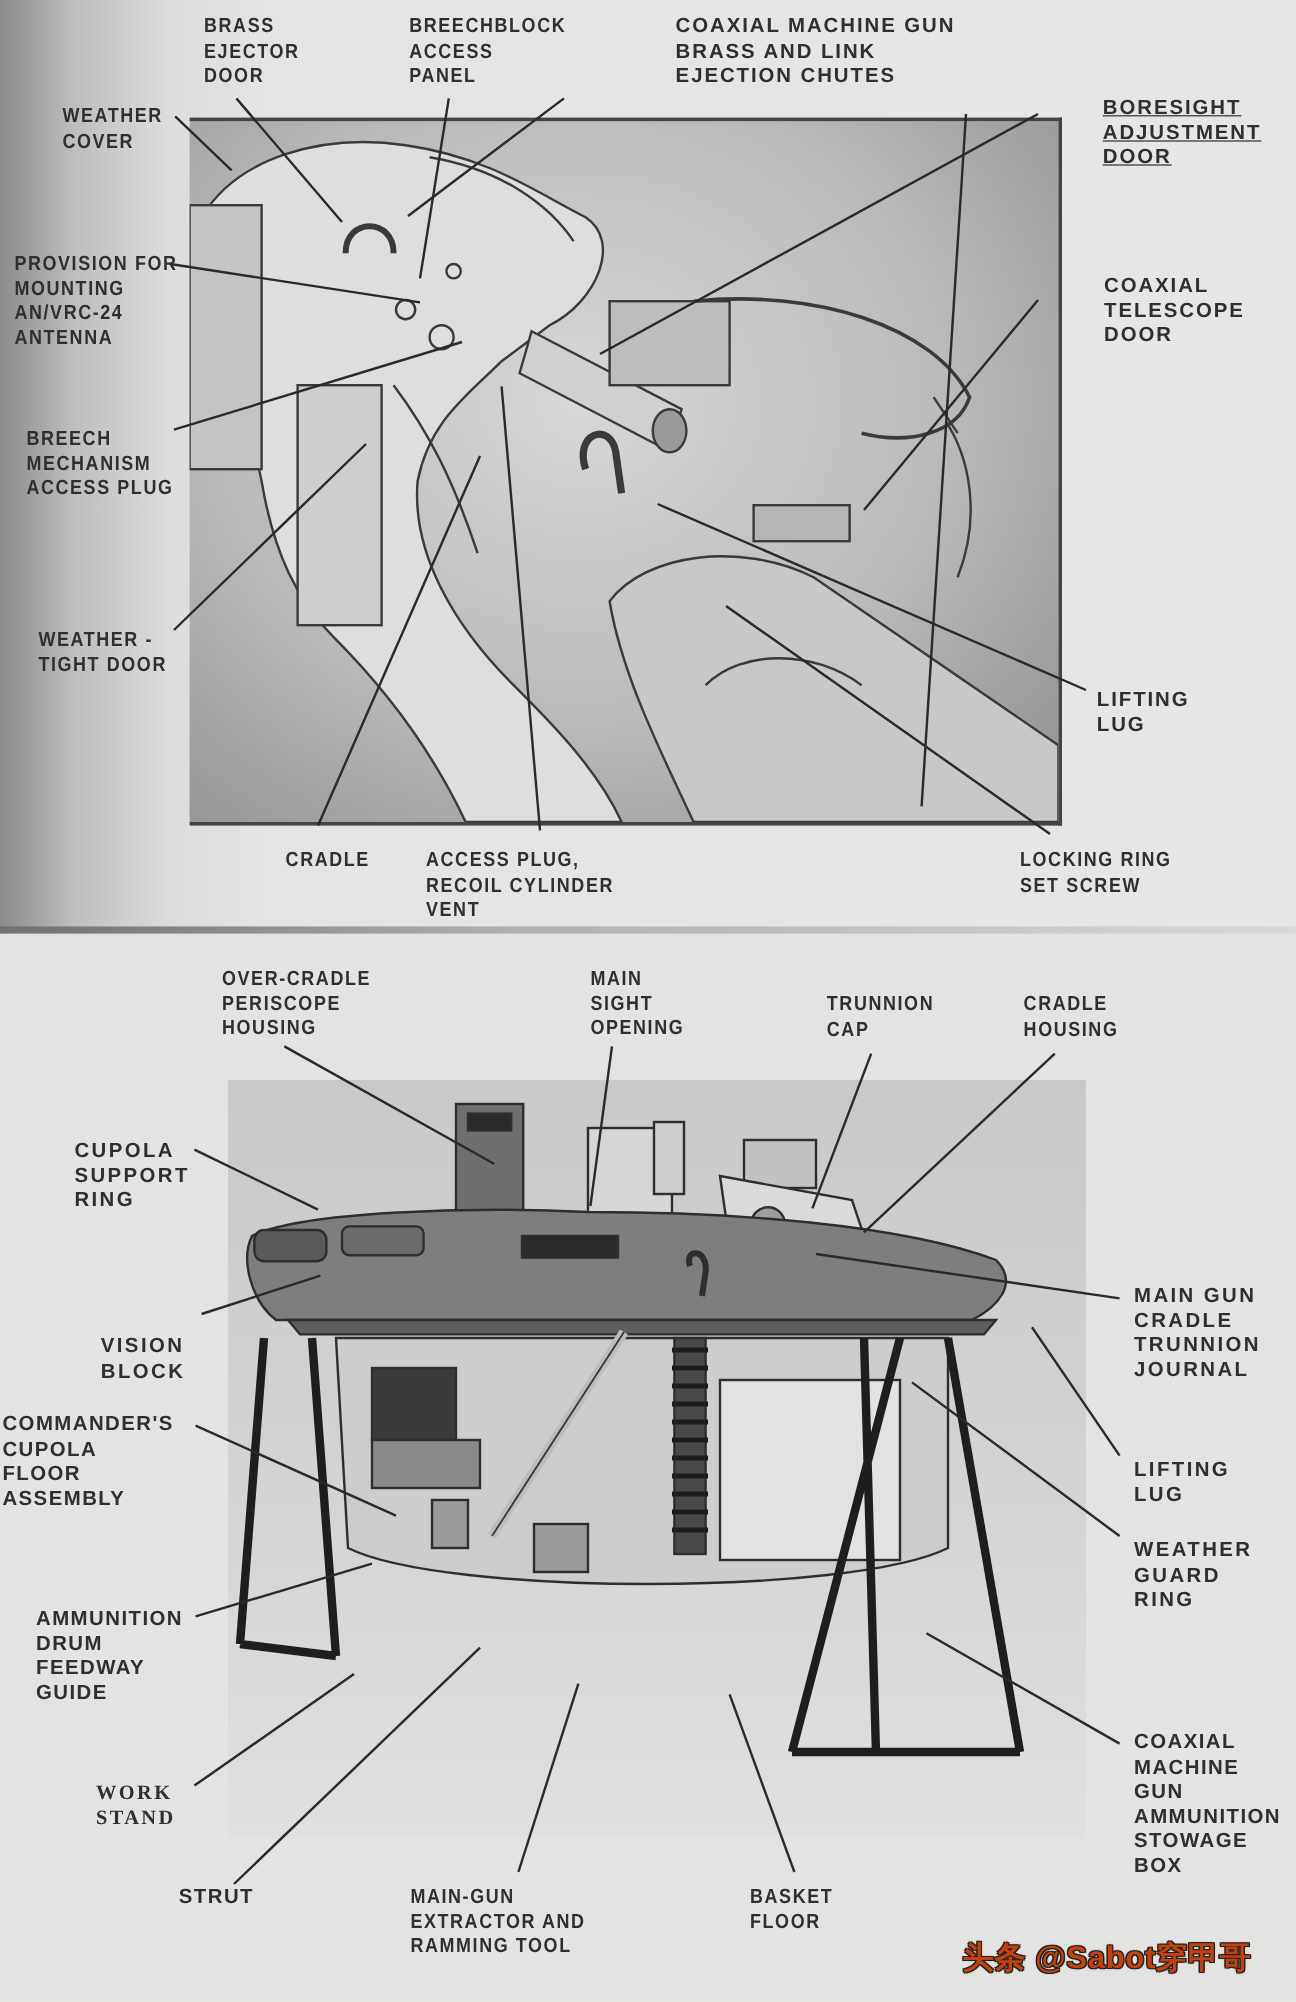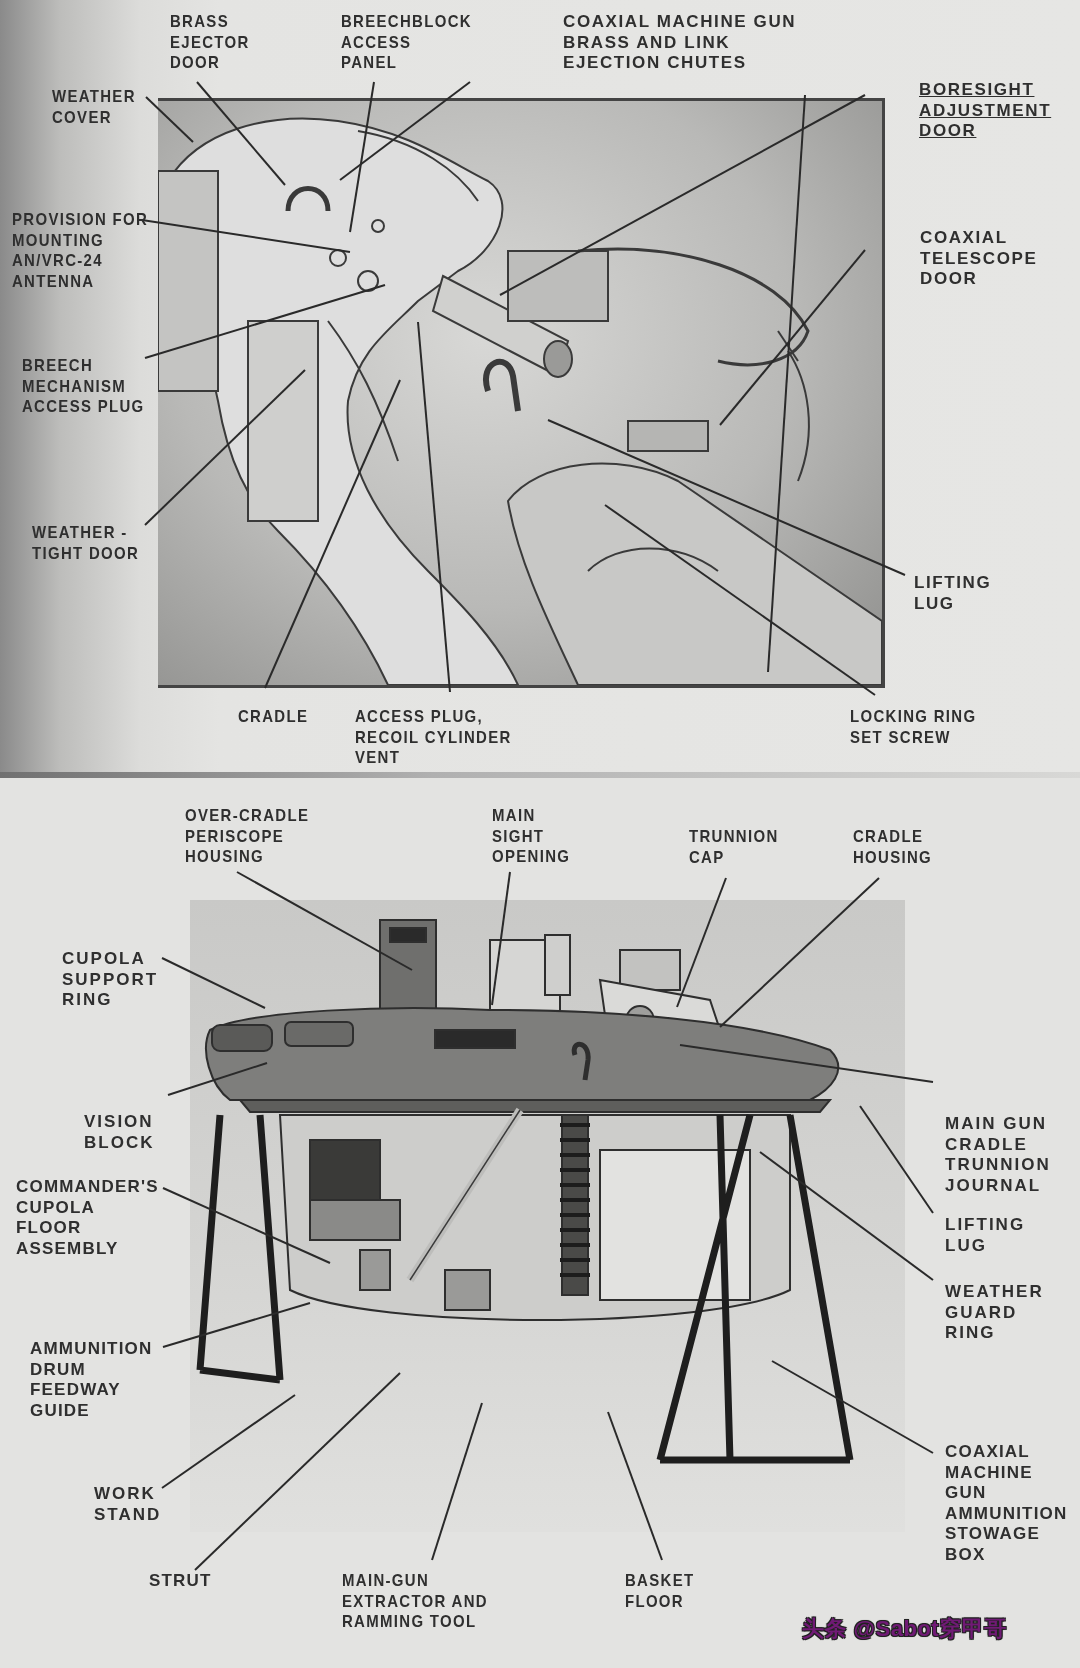--- a/index.html
+++ b/index.html
@@ -8,21 +8,21 @@
   #panel-top{top:0;height:778px;background:linear-gradient(90deg,#8a8a8a 0px,#bdbdbb 60px,#dcdcda 140px,#e4e4e2 220px,#e6e6e4 100%);}
   #panel-bottom{top:778px;height:890px;background:#e3e3e1;}
   .gap{position:absolute;left:0;top:772px;width:1080px;height:8px;background:linear-gradient(90deg,#707070,#b0b0b0 40%,#d8d8d6);}
   .photo{position:absolute;}
   #photo-top{left:158px;top:98px;width:724px;height:584px;border-top:3px solid #444;border-right:3px solid #444;border-bottom:3px solid #444;background:radial-gradient(ellipse at 45% 40%,#d8d8d6 0%,#b9b9b7 55%,#8e8e8c 100%);}
   #photo-bottom{left:190px;top:900px;width:715px;height:632px;background:linear-gradient(180deg,#c9c9c7 0%,#d4d4d2 55%,#e0e0de 100%);}
   .lbl{position:absolute;font-weight:bold;color:#2f2f2f;font-size:17px;line-height:20.5px;letter-spacing:1.2px;white-space:pre-line;text-transform:uppercase;}
   .lbl.cond{font-family:"Liberation Sans Narrow","Liberation Sans",sans-serif;transform:scaleX(0.88);transform-origin:left top;letter-spacing:1.5px;}
   .lbl.wide{letter-spacing:2px;}
   .lines{position:absolute;left:0;top:0;width:1080px;height:1668px;pointer-events:none;}
-  .watermark{position:absolute;left:802px;top:1614px;font-size:22px;color:#701a75;font-weight:bold;letter-spacing:0.5px;text-shadow:0 0 2px #222,1px 1px 0 #222,-1px -1px 0 #222,1px -1px 0 #222,-1px 1px 0 #222;}
+  .watermark{position:absolute;left:802px;top:1614px;font-size:26px;color:#c2410c;font-weight:bold;letter-spacing:0.5px;text-shadow:0 0 2px #222,1px 1px 0 #222,-1px -1px 0 #222,1px -1px 0 #222,-1px 1px 0 #222;}
 </style>
 </head>
 <body>
 
 <div class="panel" id="panel-top"></div>
 <div class="gap"></div>
 <div class="panel" id="panel-bottom"></div>
 
 <div class="photo" id="photo-top">
   <svg width="724" height="584" viewBox="0 0 724 584">
@@ -186,46 +186,46 @@
 <div class="lbl cond" style="left:492px;top:806px;">MAIN
 SIGHT
 OPENING</div>
 <div class="lbl cond" style="left:689px;top:827px;">TRUNNION
 CAP</div>
 <div class="lbl cond" style="left:853px;top:827px;">CRADLE
 HOUSING</div>
 <div class="lbl wide" style="left:62px;top:949px;">CUPOLA
 SUPPORT
 RING</div>
-<div class="lbl wide" style="left:945px;top:1070px;margin-top:44px;">MAIN GUN
+<div class="lbl wide" style="left:945px;top:1070px;">MAIN GUN
 CRADLE
 TRUNNION
 JOURNAL</div>
 <div class="lbl wide" style="left:84px;top:1112px;">VISION
 BLOCK</div>
-<div class="lbl" style="left:16px;top:1177px;">COMMANDER'S
+<div class="lbl" style="left:2px;top:1177px;">COMMANDER'S
 CUPOLA
 FLOOR
 ASSEMBLY</div>
 <div class="lbl wide" style="left:945px;top:1215px;">LIFTING
 LUG</div>
 <div class="lbl wide" style="left:945px;top:1282px;">WEATHER
 GUARD
 RING</div>
 <div class="lbl" style="left:30px;top:1339px;">AMMUNITION
 DRUM
 FEEDWAY
 GUIDE</div>
 <div class="lbl" style="left:945px;top:1442px;">COAXIAL
 MACHINE
 GUN
 AMMUNITION
 STOWAGE
 BOX</div>
-<div class="lbl wide" style="left:94px;top:1484px;">WORK
+<div class="lbl wide" style="left:80px;top:1484px;font-family:Liberation Serif, serif;">WORK
 STAND</div>
 <div class="lbl" style="left:149px;top:1571px;">STRUT</div>
 <div class="lbl cond" style="left:342px;top:1571px;">MAIN-GUN
 EXTRACTOR AND
 RAMMING TOOL</div>
 <div class="lbl cond" style="left:625px;top:1571px;">BASKET
 FLOOR</div>
 
 <div class="watermark">头条 @Sabot穿甲哥</div>
 

